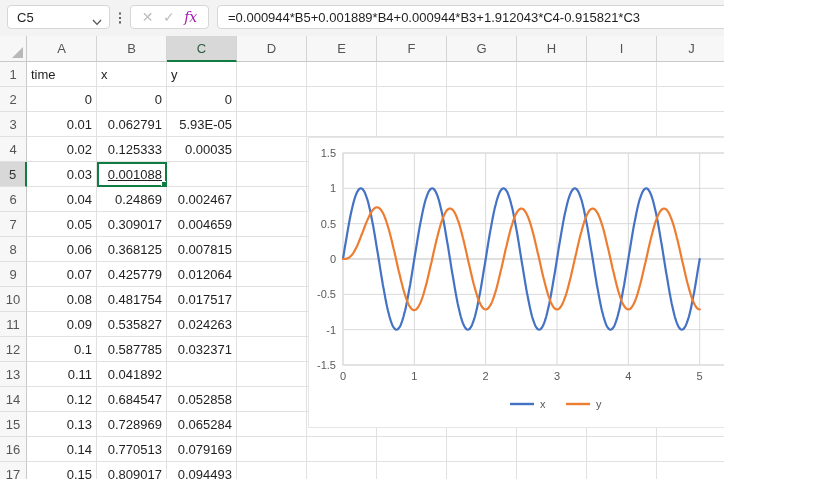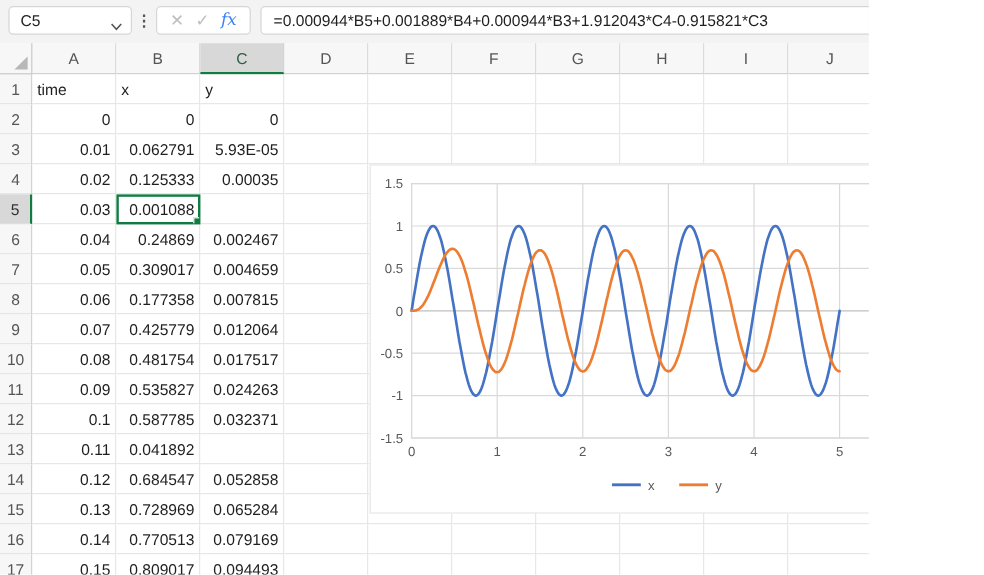--- a/index.html
+++ b/index.html
@@ -13,21 +13,21 @@
   .box { background:#fff; border:1px solid #d6d6d6; border-radius:4px; height:24px;
          margin-top:5px; display:flex; align-items:center; }
   .namebox { width:103px; margin-left:7px; padding-left:9px; position:relative;
              font-size:13px; color:#222; cursor:default; }
   .namebox .chev { position:absolute; right:7px; top:8px; }
   .dots { width:10px; margin-left:5px; margin-top:5px; height:24px; display:flex;
           align-items:center; justify-content:center; color:#555; font-size:13px;
           font-weight:bold; letter-spacing:0; }
   .fxgroup { width:79px; margin-left:5px; justify-content:space-around; padding:0 6px; }
   .icon-btn { font-size:14px; color:#bdbdbd; cursor:default; line-height:1; }
-  .fx-btn { font-size:14px; color:#3b82f6; font-style:italic;
+  .fx-btn { font-size:14px; color:#a21caf; font-style:italic;
             font-family:"DejaVu Serif", serif; }
   .formulabox { flex:1; margin-left:8px; margin-right:3px; padding-left:10px;
                 font-size:13px; color:#1f1f1f; white-space:nowrap; overflow:hidden; }
 
   
   .sheet { position:absolute; left:0; top:36px; width:820px; }
   .hrow { display:flex; height:26px; }
   .corner { width:27px; height:26px; background:#f7f7f7; border-right:1px solid #c9c9c9;
             border-bottom:1px solid #c9c9c9; position:relative; }
   .corner .tri { position:absolute; right:3px; bottom:3px; width:0; height:0;
@@ -41,21 +41,21 @@
   .rh { width:27px; height:25px; background:#f7f7f7; border-right:1px solid #c9c9c9;
         border-bottom:1px solid #e0e0e0; display:flex; align-items:center;
         justify-content:center; font-size:13px; color:#555; }
   .rh.selrow { background:#d8d8d8; color:#333; border-right:2px solid #107C41; }
   .cell { width:70px; height:25px; background:#fff; border-right:1px solid #e1e1e1;
           border-bottom:1px solid #e1e1e1; font-size:13px; color:#1f1f1f;
           display:flex; align-items:center; padding:0 4px; overflow:hidden; }
   .cell.num { justify-content:flex-end; }
   .cell.txt { justify-content:flex-start; }
   .cell.partial { width:23px; border-right:none; }
-  .cell.selcell { outline:2px solid #107C41; outline-offset:-2px; position:relative; z-index:3; }
+  .cell.selcell { outline:2px solid #107C41; outline-offset:-2px; position:relative; z-index:3;text-decoration:underline; }
   .cell.selcell::after { content:""; position:absolute; right:-2px; bottom:-2px;
                          width:5px; height:5px; background:#107C41; border:1px solid #fff; }
 
   
   .chartbox { position:absolute; left:308px; top:137px; width:481px; height:291px;
               background:#fff; border:1px solid #e6e6e6; z-index:2; }
   .chartbox svg { display:block; }
 </style>
 </head>
 <body>
@@ -198,21 +198,21 @@
         <div class="cell txt"></div>
         <div class="cell txt"></div>
         <div class="cell txt"></div>
         <div class="cell txt"></div>
         <div class="cell txt"></div>
         <div class="cell partial"></div>
       </div>
       <div class="drow">
         <div class="rh">8</div>
         <div class="cell num">0.06</div>
-        <div class="cell num">0.177358</div>
+        <div class="cell num">0.368125</div>
         <div class="cell num">0.007815</div>
         <div class="cell txt"></div>
         <div class="cell txt"></div>
         <div class="cell txt"></div>
         <div class="cell txt"></div>
         <div class="cell txt"></div>
         <div class="cell txt"></div>
         <div class="cell txt"></div>
         <div class="cell txt"></div>
         <div class="cell partial"></div>

